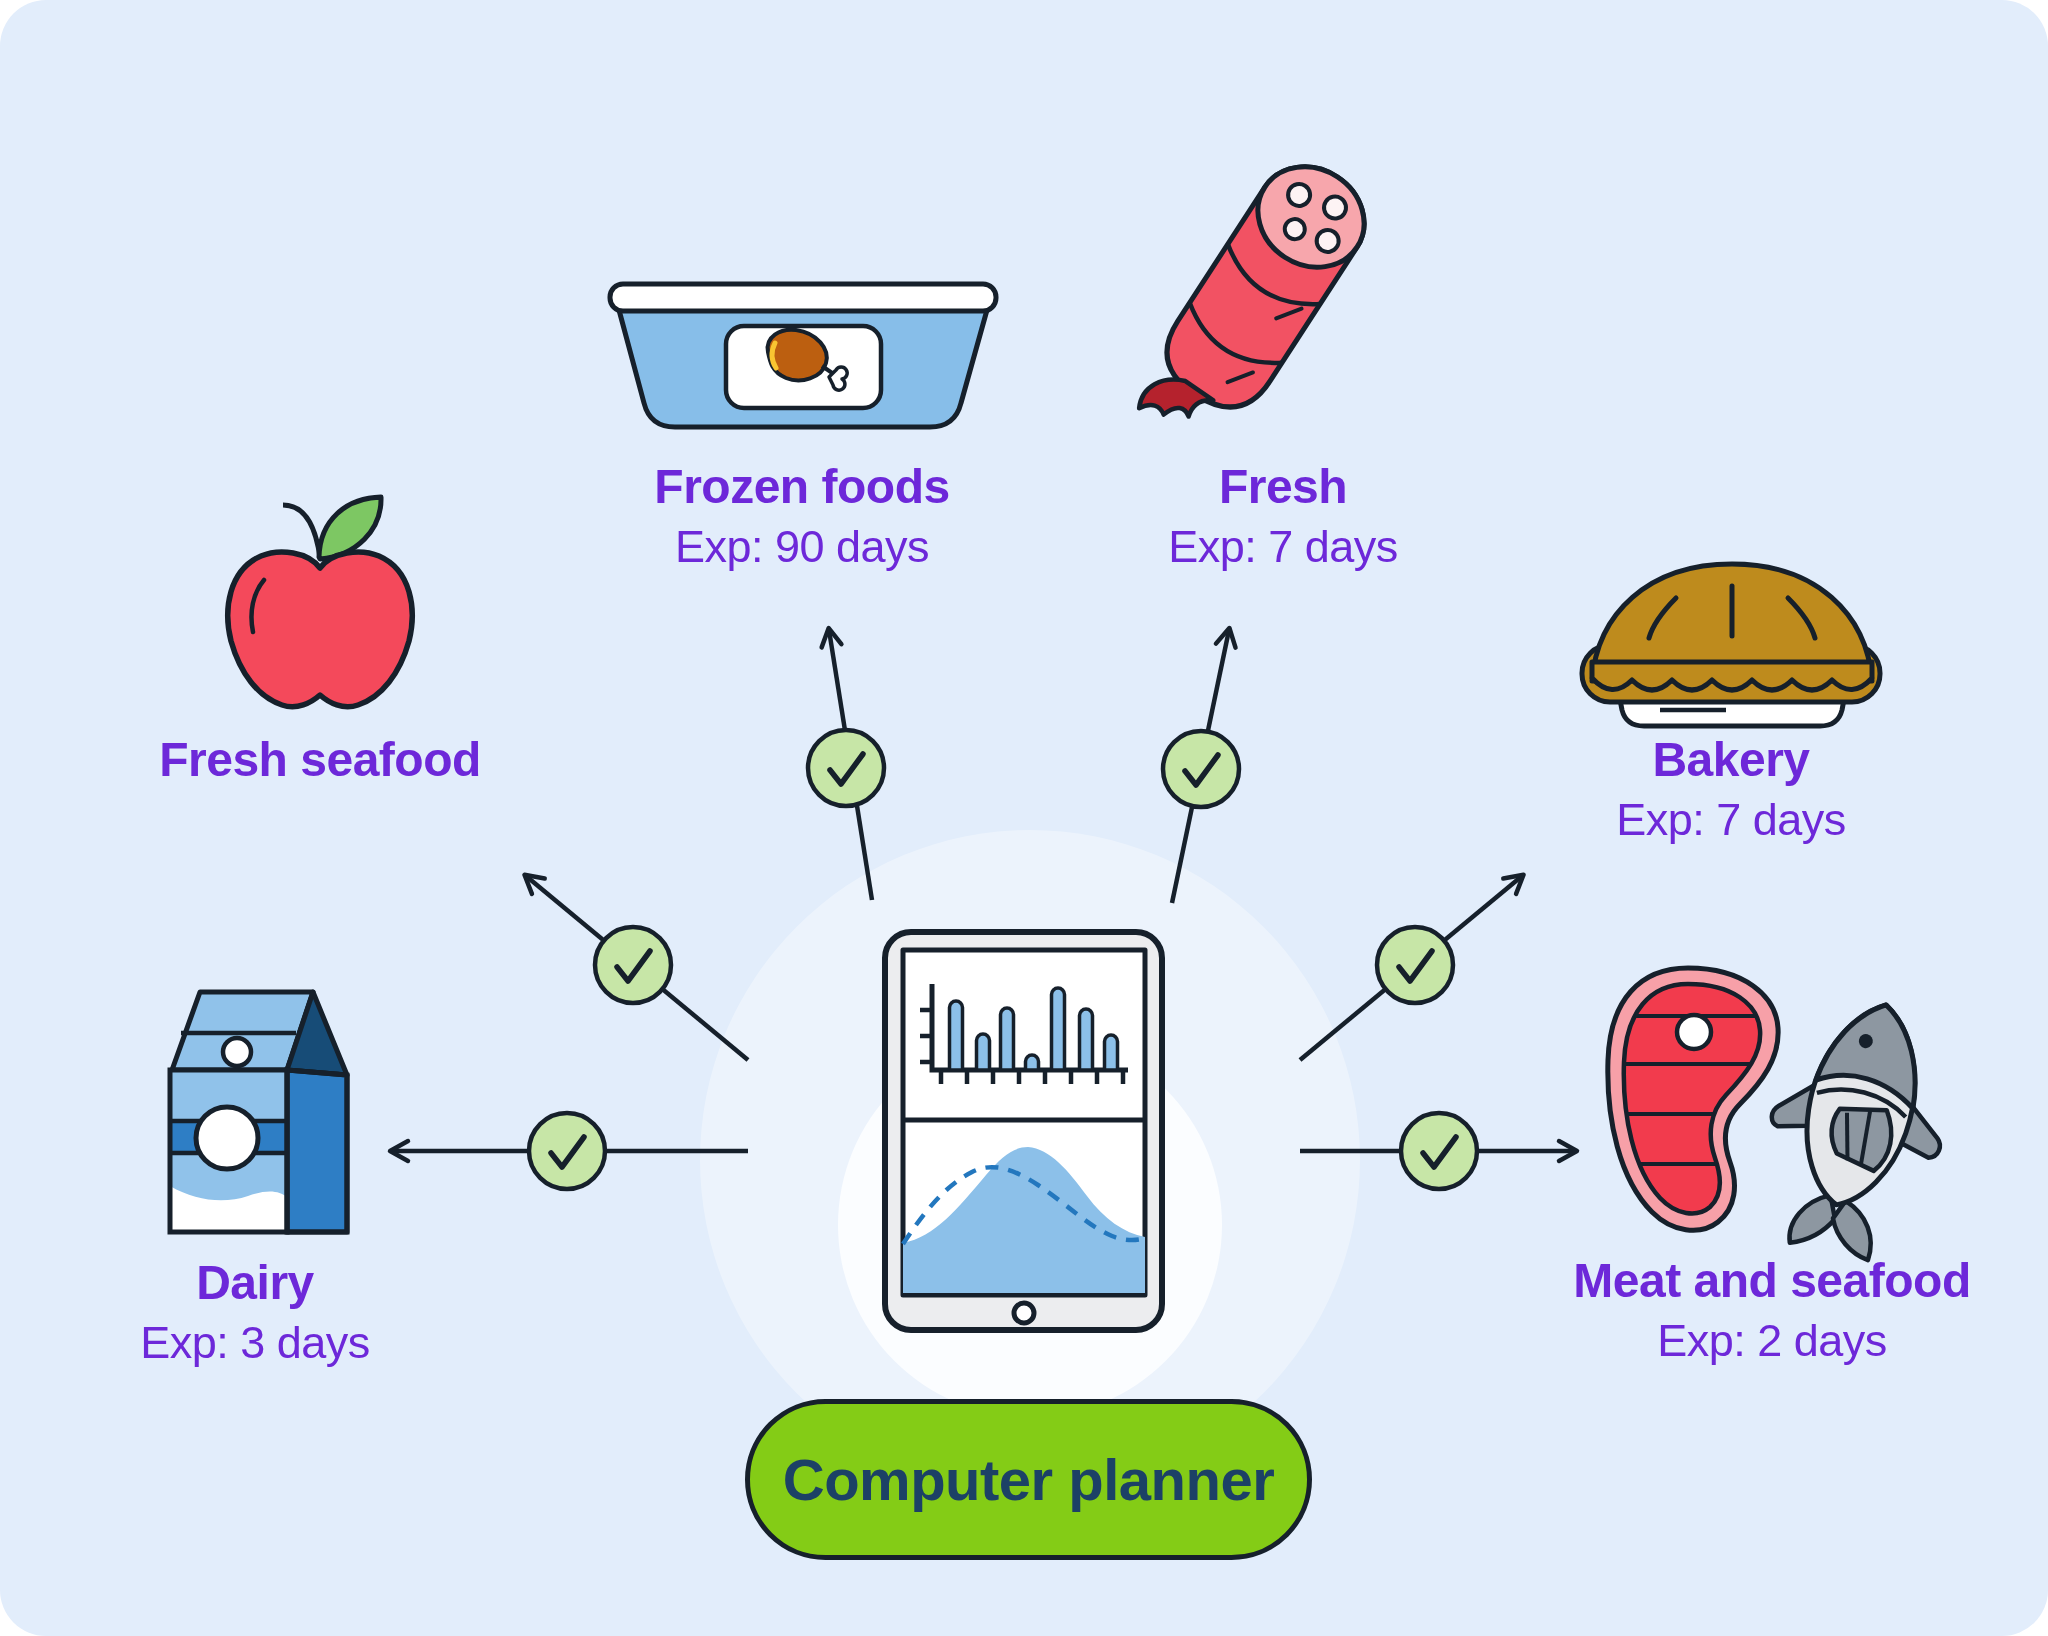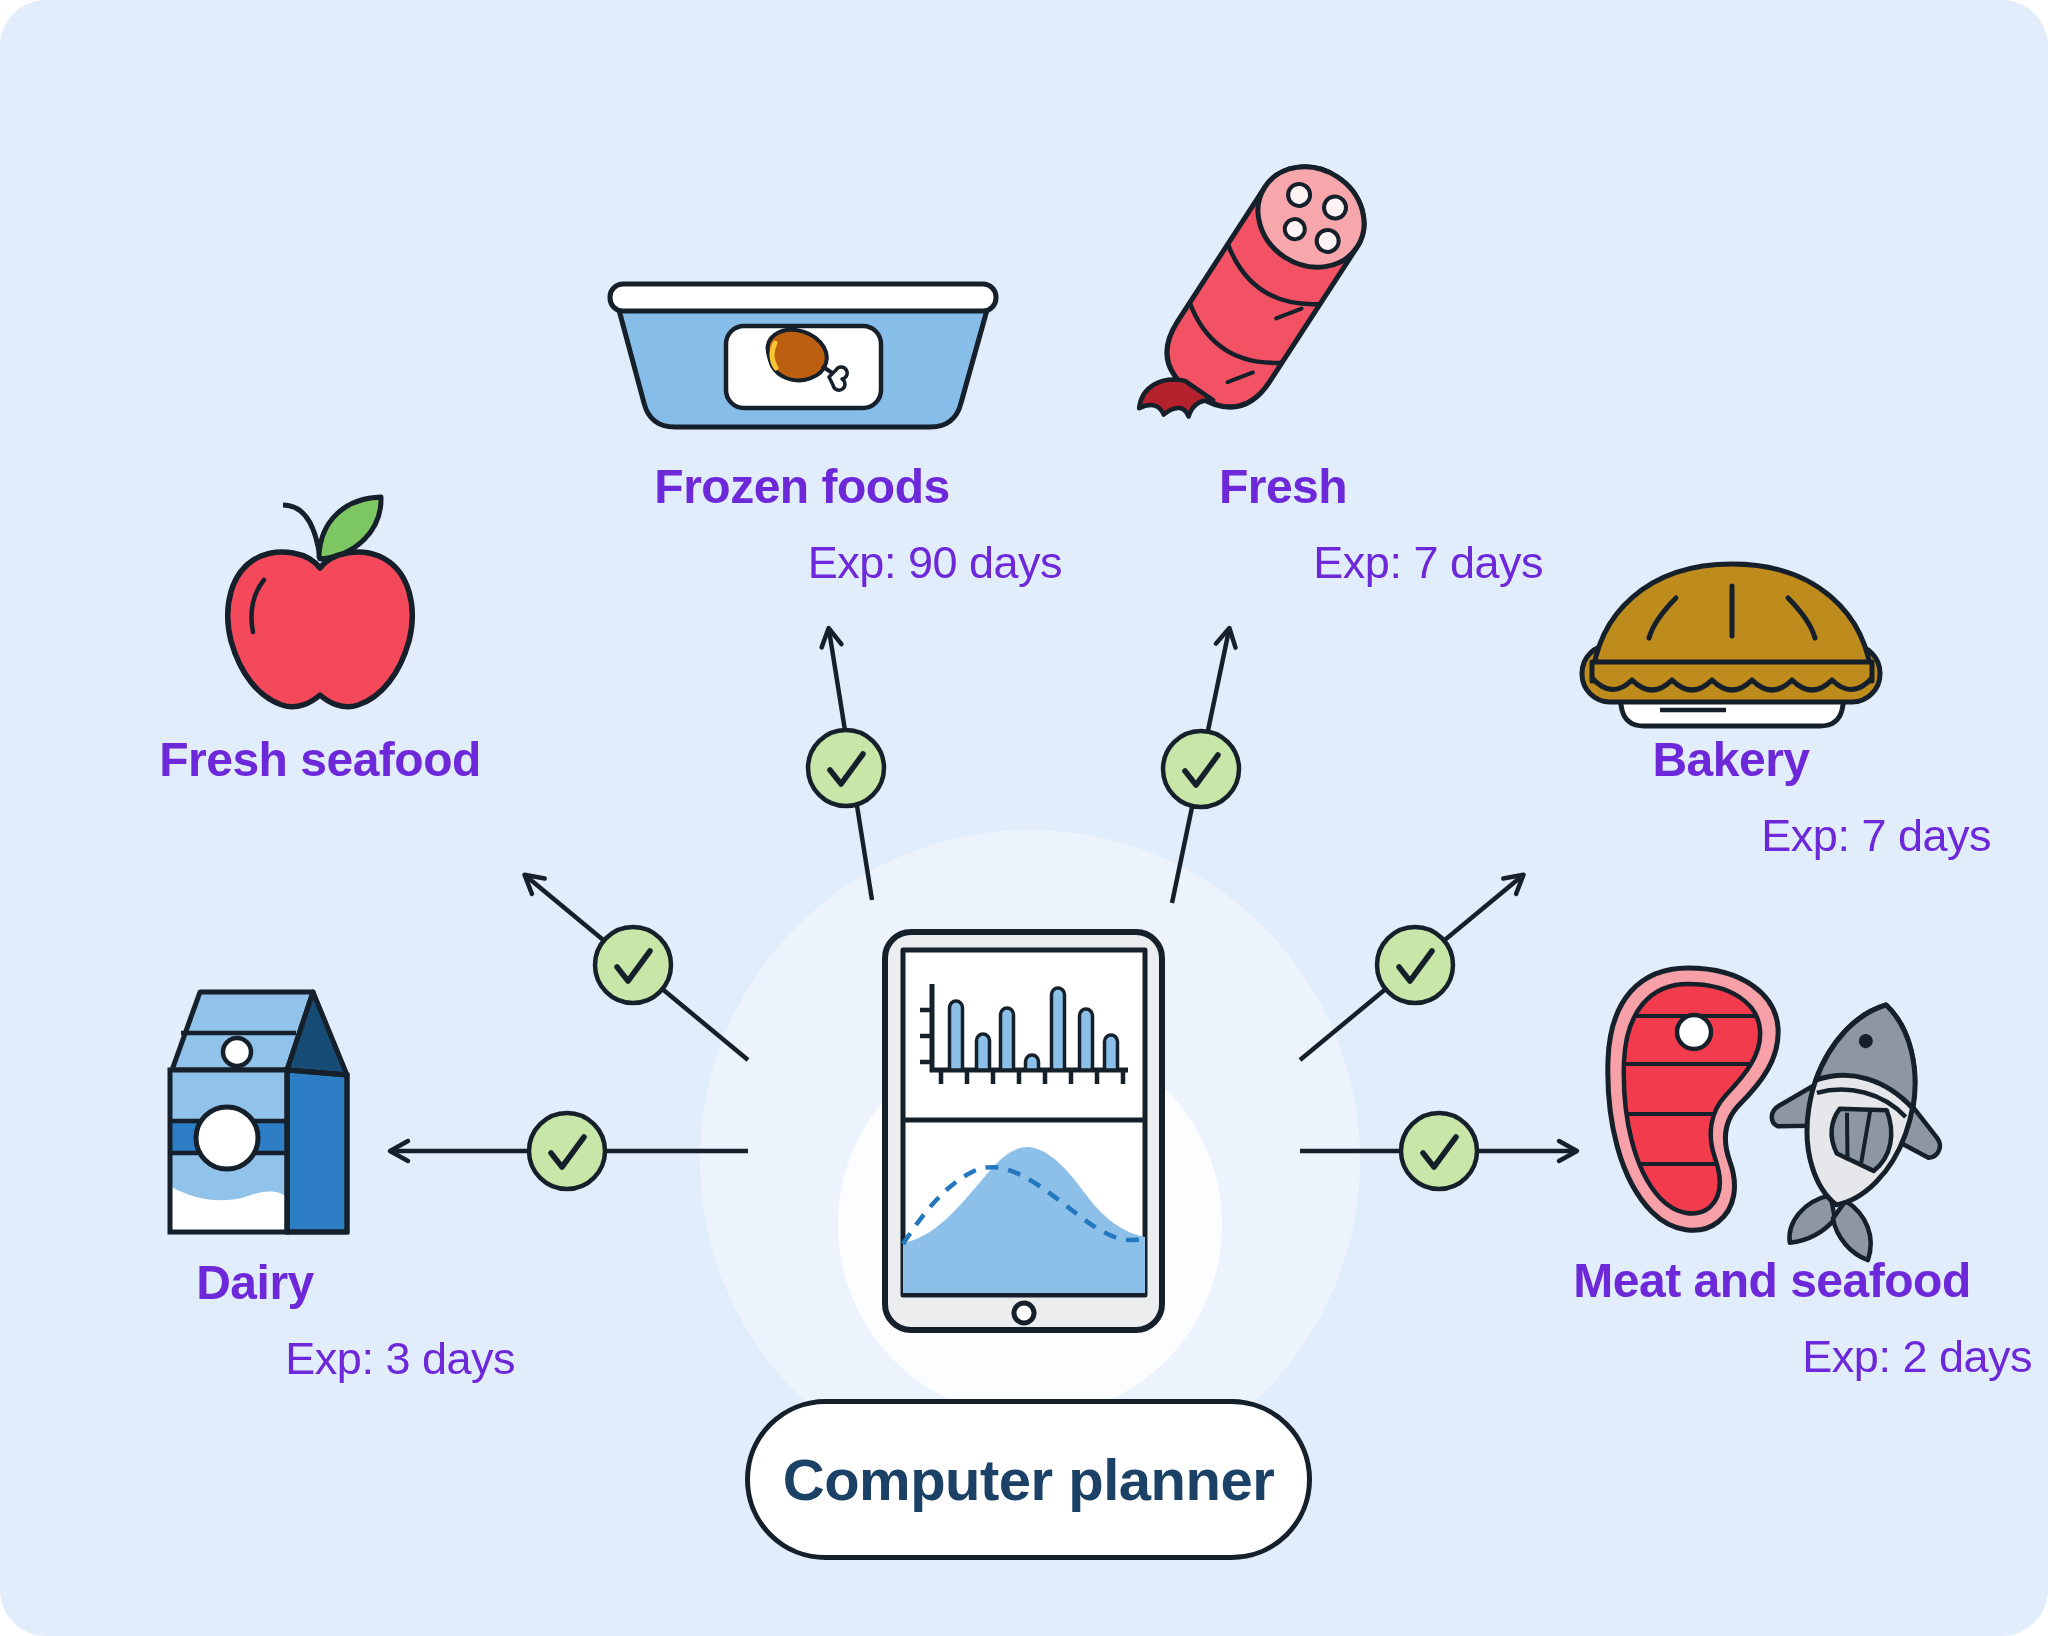--- a/index.html
+++ b/index.html
@@ -4,24 +4,24 @@
 <style>
   html,body{margin:0;padding:0;background:#ffffff;}
   .canvas{
     position:relative;width:2048px;height:1636px;background:#E2EDFB;
     border-radius:46px;overflow:hidden;
     font-family:"Liberation Sans", sans-serif;
   }
   svg.scene{position:absolute;left:0;top:0;}
   .cat-label{position:absolute;text-align:center;color:#6d28d9;width:520px;}
   .cat-name{font-weight:700;font-size:48px;line-height:54px;letter-spacing:-0.5px;}
-  .cat-exp{font-weight:400;font-size:45px;line-height:50px;margin-top:24px;letter-spacing:-0.5px;text-align:right;}
+  .cat-exp{font-weight:400;font-size:45px;line-height:50px;margin-top:8px;letter-spacing:-0.5px;}
   .pill{
     position:absolute;left:745px;top:1399px;width:567px;height:161px;
-    background:#ffffff;border:5px solid #16202B;border-radius:85px;
+    background:#84cc16;border:5px solid #16202B;border-radius:85px;
     display:flex;align-items:center;justify-content:center;box-sizing:border-box;
   }
   .pill-text{font-weight:700;font-size:58px;color:#1C4166;letter-spacing:-0.5px;}
   .ol{stroke:#16202B;stroke-linejoin:round;}
   .bar{fill:#8CC0E9;stroke:#16202B;stroke-width:3.5px;}
 </style>
 </head>
 <body>
 
 <div class="canvas">

